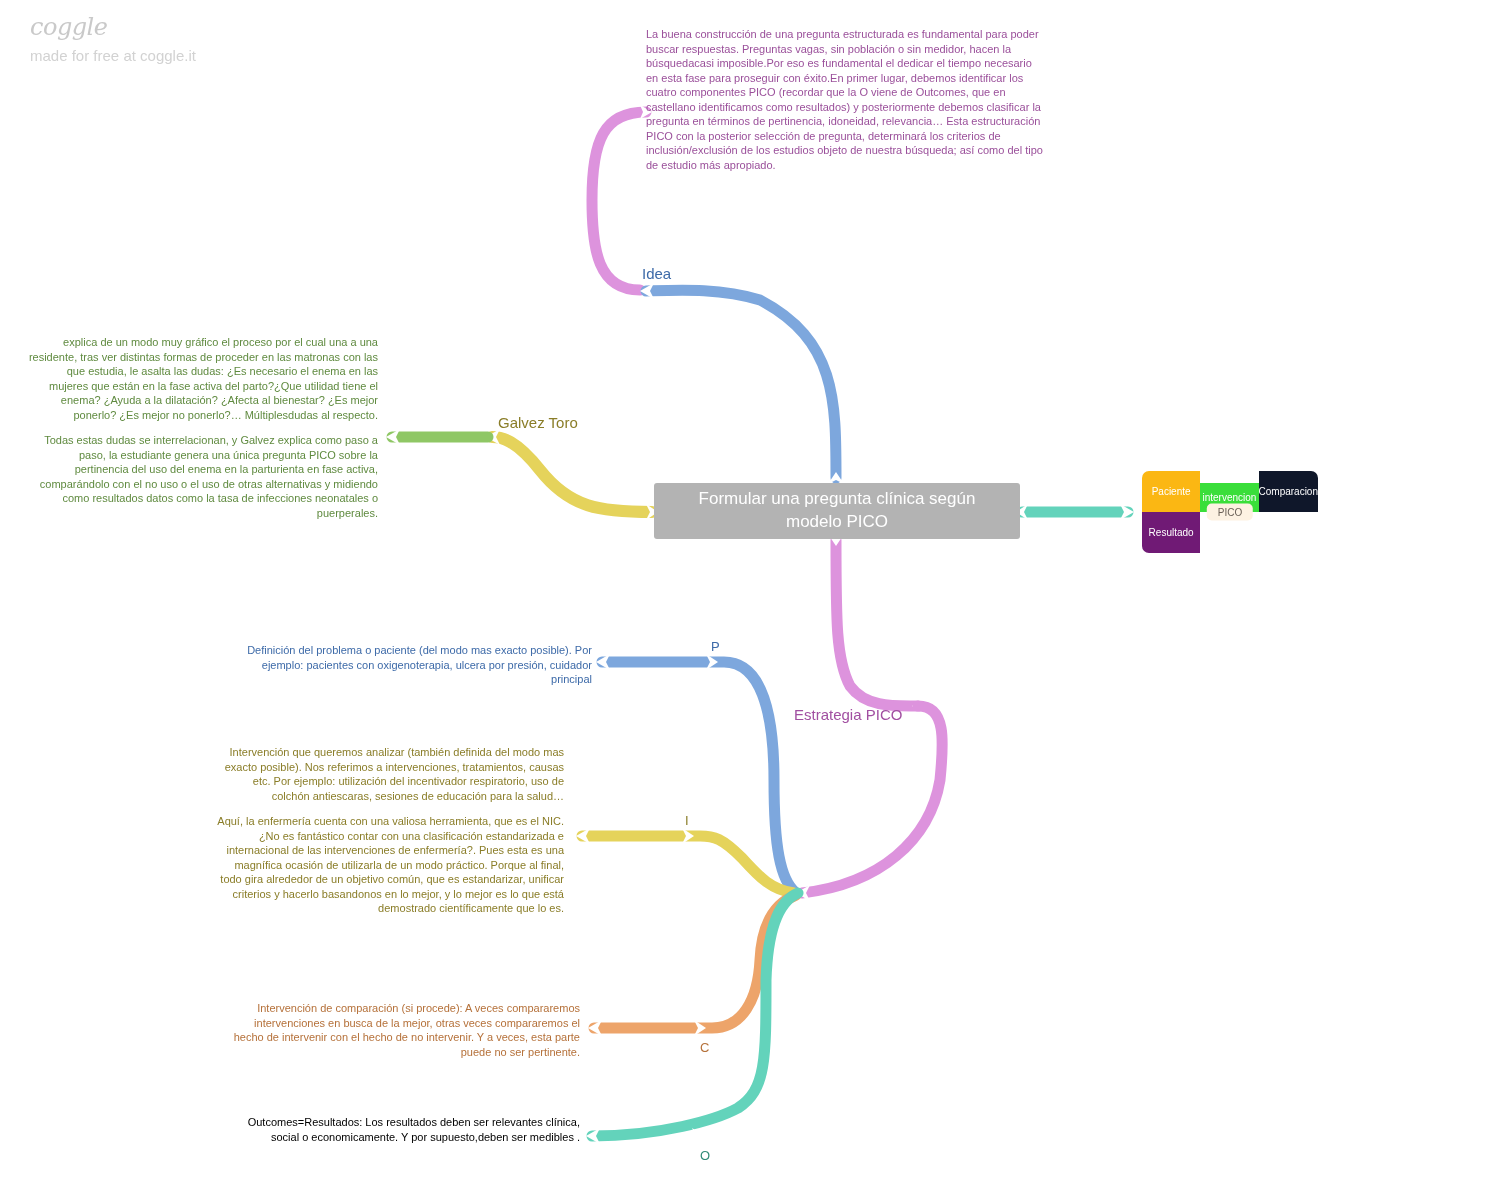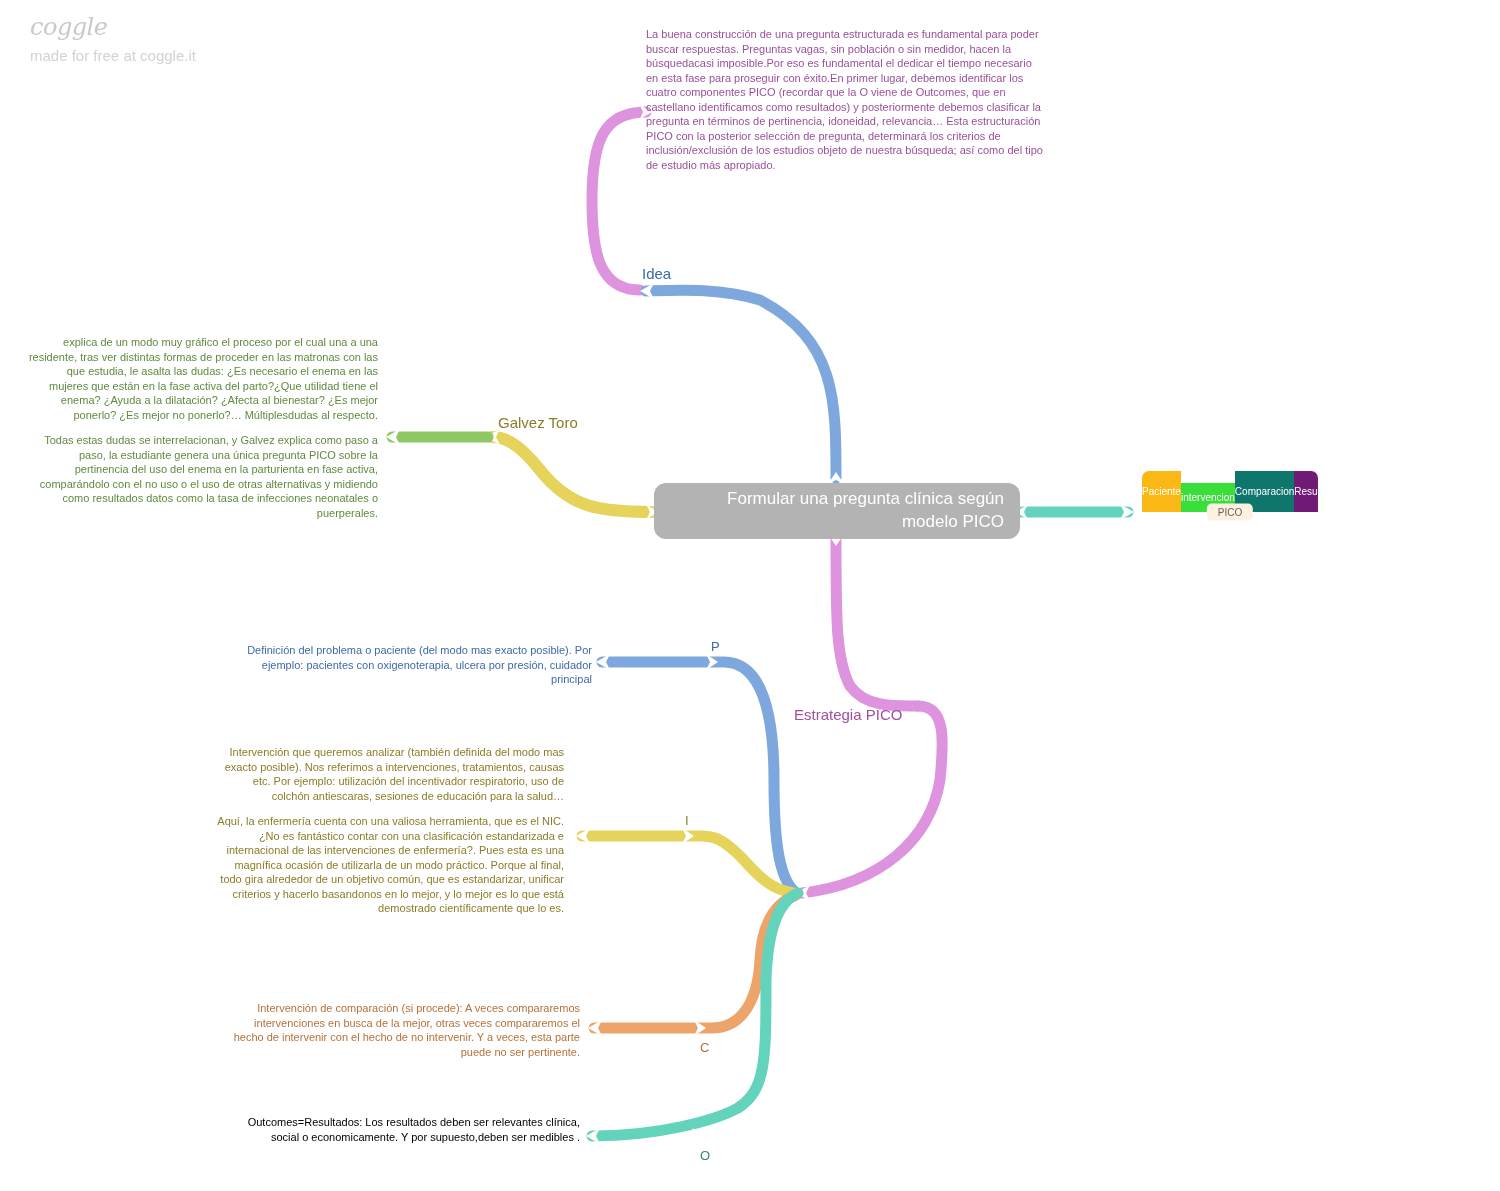--- a/index.html
+++ b/index.html
@@ -48,22 +48,22 @@
     color: #d2d2d2;
     margin-top: 7px;
   }
   
   .central-node {
     position: absolute;
     background: #b3b3b3;
     color: #ffffff;
     font-size: 17px;
     line-height: 1.35;
-    text-align: right;
-    border-radius: 12px;
+    text-align: center;
+    border-radius: 3px;
     display: flex;
     align-items: center;
     justify-content: center;
     box-sizing: border-box;
     padding: 10px 16px;
   }
   
   .node-label {
     position: absolute;
     font-size: 15px;
@@ -87,21 +87,21 @@
   .align-right { text-align: right; }
   .align-left  { text-align: left; }
   
   .pico-image {
     position: absolute;
     width: 176px;
     height: 82px;
     border-radius: 7px;
     overflow: hidden;
     display: grid;
-    grid-template-columns: 1fr 1fr 1fr 1fr;
+    grid-template-columns: 1fr 1fr 1fr;
     grid-template-rows: 1fr 1fr;
   }
   .pico-cell {
     display: flex;
     align-items: center;
     justify-content: center;
     font-size: 10px;
     color: #ffffff;
   }
   .pico-center {
@@ -191,21 +191,21 @@
     <p>Todas estas dudas se interrelacionan, y Galvez explica como paso a paso, la estudiante genera una única pregunta PICO sobre la pertinencia del uso del enema en la parturienta en fase activa, comparándolo con el no uso o el uso de otras alternativas y midiendo como resultados datos como la tasa de infecciones neonatales o puerperales.</p>
   </div>
 
   <div class="pico-image" style="left:1142px; top:471px;">
     <div class="pico-cell" style="background:#fbb713;">
       <span>Paciente</span>
     </div>
     <div class="pico-cell" style="background:#3ade3a;margin-top:12px;">
       <span>intervencion</span>
     </div>
-    <div class="pico-cell" style="background:#0f766e;">
+    <div class="pico-cell" style="background:#0f172a;">
       <span>Comparacion</span>
     </div>
     <div class="pico-cell" style="background:#701a75;">
       <span>Resultado</span>
     </div>
     <div class="pico-center">PICO</div>
   </div>
 
   <div class="node-label" style="left:794px; top:706px; color:#a14fa1;">Estrategia PICO</div>
 

